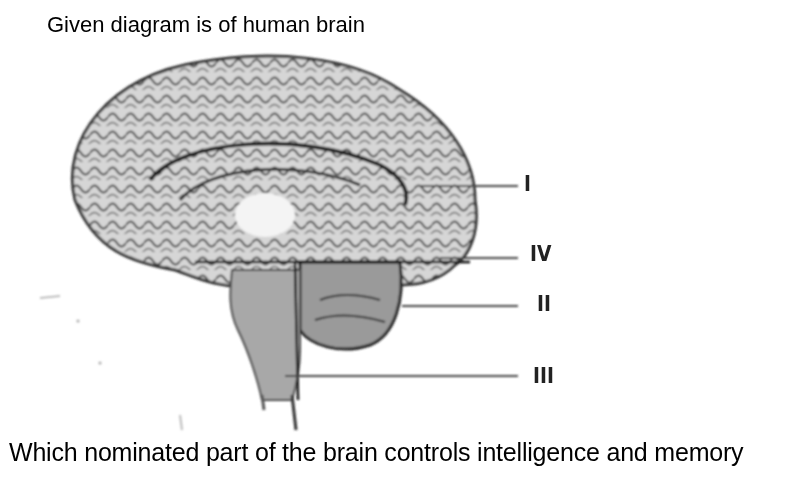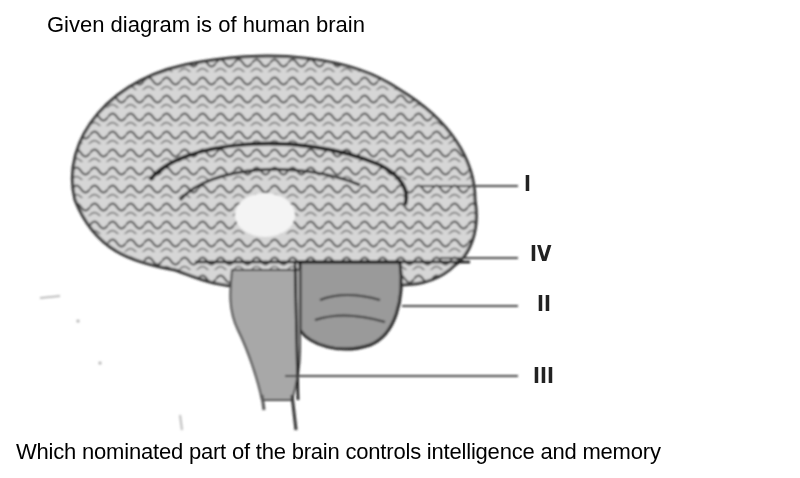--- a/index.html
+++ b/index.html
@@ -1,19 +1,19 @@
 <!DOCTYPE html>
 <html><head>
 <meta charset="utf-8">
 <style>
   html, body { margin:0; padding:0; background:#ffffff; }
   body { width:800px; height:478px; position:relative; overflow:hidden;
          font-family:"Liberation Sans", sans-serif; color:#000; }
   .question-intro { position:absolute; left:9px; top:12px; font-size:22px; line-height:26px;margin-left:38px; }
-  .question-text { position:absolute; left:16px; top:439px; font-size:22px; line-height:26px; letter-spacing:-0.2px; }
+  .question-text { position:absolute; left:9px; top:439px; font-size:25px; line-height:26px; letter-spacing:-0.2px; }
   .diagram { position:absolute; left:0; top:40px; width:800px; height:395px; }
   .label { position:absolute; font-family:"DejaVu Sans", sans-serif; font-weight:bold; font-size:22px; color:#222;
            transform:scaleX(0.85); transform-origin:left center; }
 </style>
 </head>
 <body>
 
 <div class="question-intro">Given diagram is of human brain</div>
 
 <div class="diagram">

